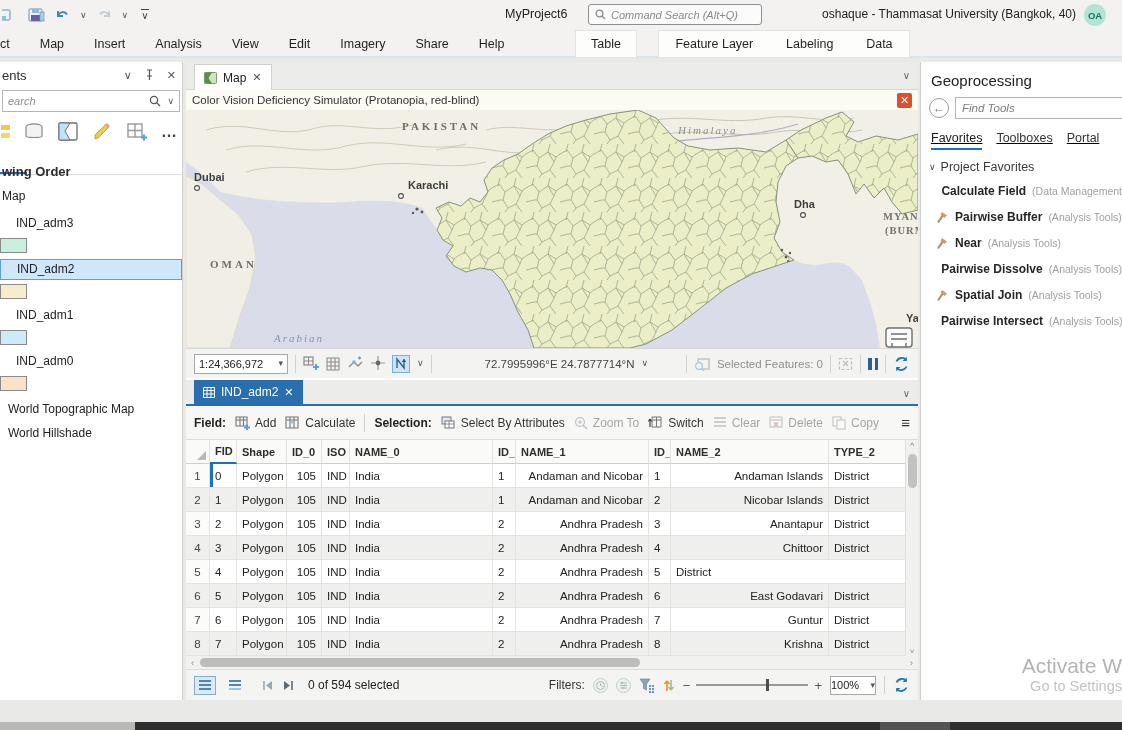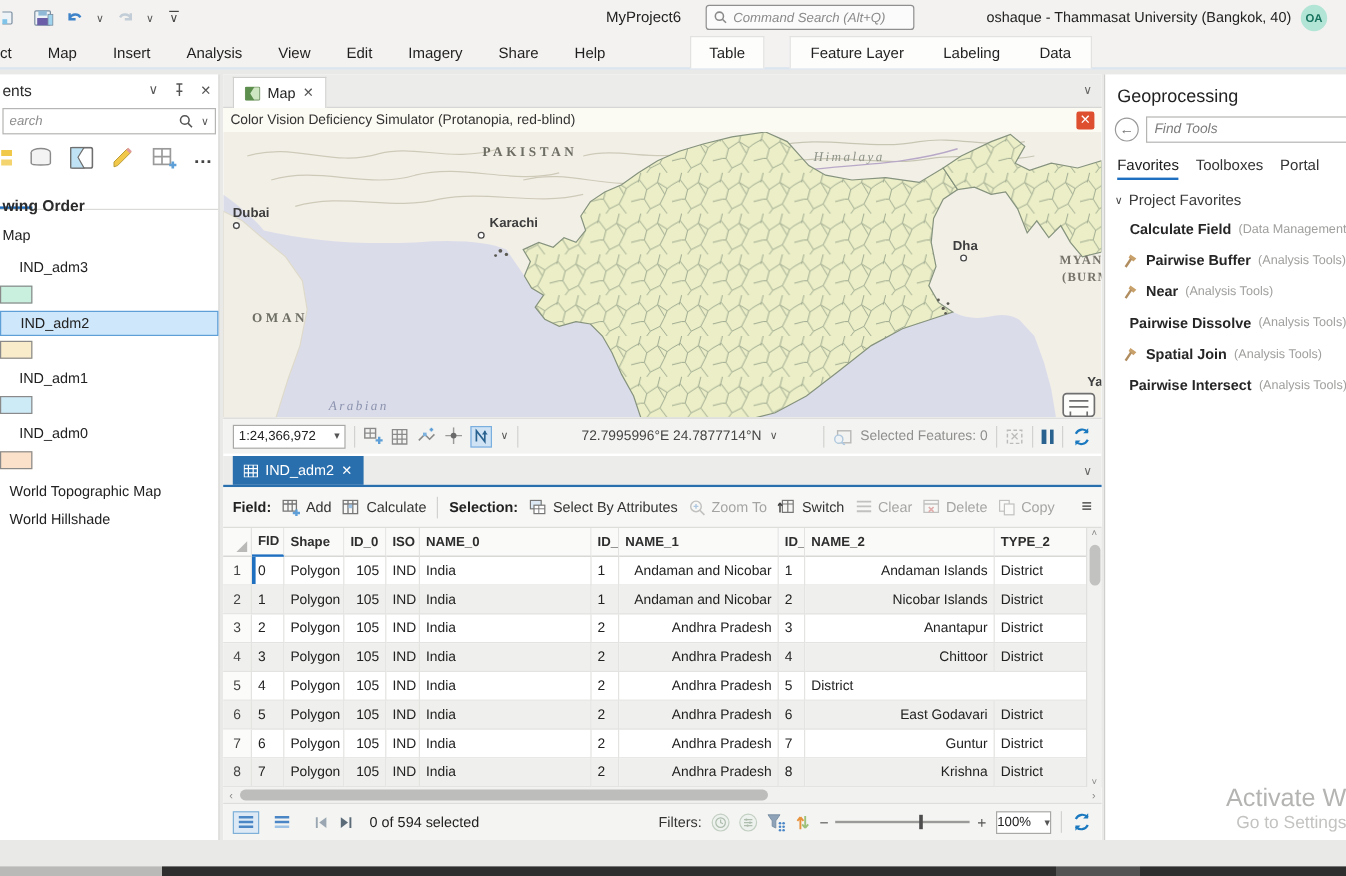--- a/index.html
+++ b/index.html
@@ -41,21 +41,21 @@
   .lyr-name{font-size:12px;color:#222;padding:3px 0 3px 16px;height:21px;}
   .lyr-name.sel{background:#cfe7fa;border:1px solid #5d9fd6;padding-top:2px;}
   .lyr-sw{width:27px;height:15px;border:1px solid #8a8a8a;margin:4px 0 6px 0;}
   .bm{font-size:12px;color:#222;padding:5px 0 5px 8px;}
   
   #gp-title{font-size:15px;color:#222;margin:10px 0 8px 10px;}
   #gp-findrow{display:flex;align-items:center;gap:6px;margin-left:8px;}
   #gp-back{width:20px;height:20px;border:1px solid #9a9a9a;border-radius:50%;color:#777;font-size:12px;display:flex;align-items:center;justify-content:center;flex:none;}
   #gp-find{flex:1;height:22px;border:1px solid #b5b5b3;background:#fff;display:flex;align-items:center;padding:0 6px;margin-right:-4px;}
   #gp-find span{font-size:11.5px;font-style:italic;color:#7c7c7c;}
-  #gp-tabs{display:flex;gap:14px;margin:12px 0 10px 10px;}
+  #gp-tabs{display:flex;gap:14px;margin:12px 0 10px 10px;text-decoration:underline;}
   .gp-tab{font-size:12.5px;color:#333;padding-bottom:3px;}
   .gp-tab.active{color:#1a1a1a;border-bottom:2px solid #1f6fc0;}
   #gp-section{display:flex;align-items:center;gap:5px;margin:6px 0 4px 8px;font-size:12.5px;color:#3a3a3a;}
   #gp-section .chev{font-size:9px;color:#444;}
   .gp-tool{display:flex;align-items:center;gap:6px;height:26px;padding-left:14px;white-space:nowrap;overflow:hidden;}
   .gp-tool .nm{font-size:12px;font-weight:bold;color:#262626;}
   .gp-tool .cat{font-size:10.5px;color:#a0a09e;}
   #watermark{position:absolute;right:0;bottom:6px;text-align:right;white-space:nowrap;}
   #wm1{font-size:21px;color:#b4b4b2;}
   #wm2{font-size:14.5px;color:#c3c3c1;}

